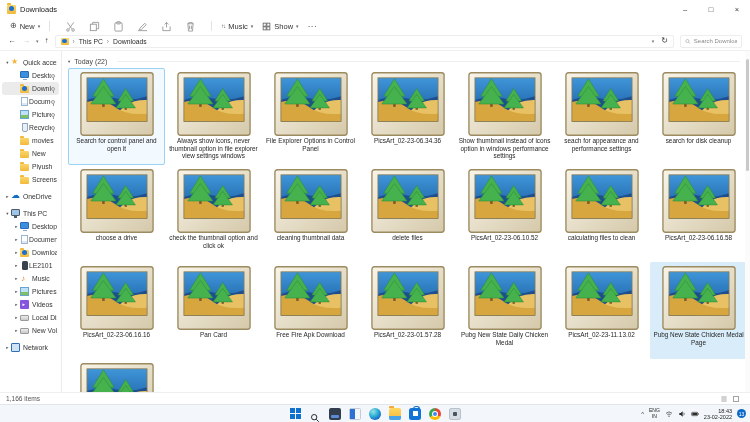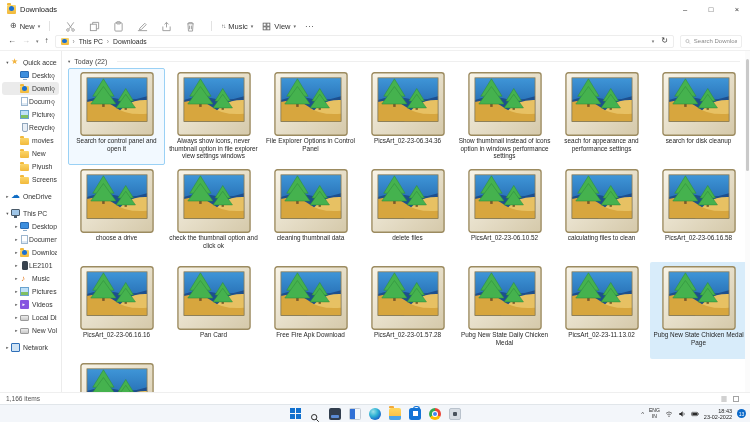--- a/index.html
+++ b/index.html
@@ -243,21 +243,21 @@
     </div>
     <div class="cmd-btn">
       <span class="view-mini">
           <svg viewBox="0 0 12 12">
             <rect x="1.5" y="1.5" width="4" height="4"></rect>
             <rect x="6.5" y="1.5" width="4" height="4"></rect>
             <rect x="1.5" y="6.5" width="4" height="4"></rect>
             <rect x="6.5" y="6.5" width="4" height="4"></rect>
           </svg>
         </span>
-      <span>View</span>
+      <span>Show</span>
       <span class="glyph small">▾</span>
     </div>
     <div class="cmd-btn more-btn">···</div>
   </div>
 
   <div class="addressbar">
     <span class="nav-btn">←</span>
     <span class="nav-btn disabled">→</span>
     <span class="nav-btn tiny">▾</span>
     <span class="nav-btn">↑</span>

